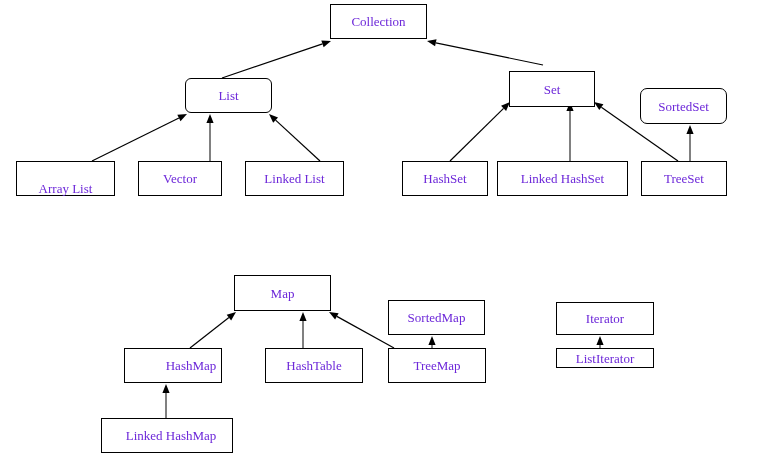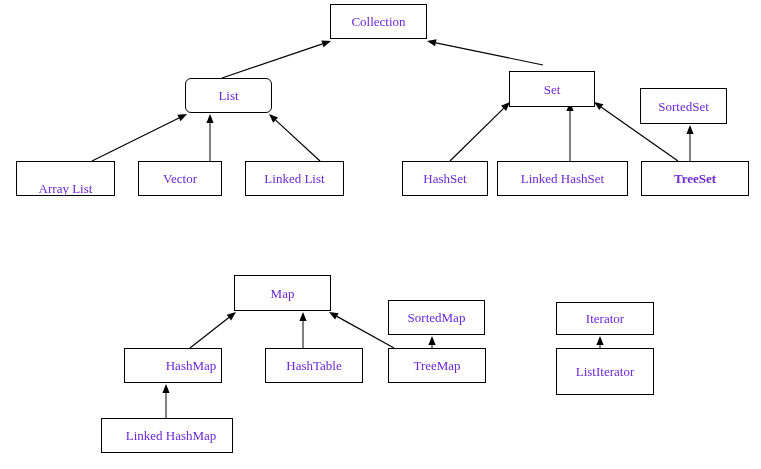--- a/index.html
+++ b/index.html
@@ -108,59 +108,59 @@
   <div id="node-layer">
       <div class="node-box" style="left: 330px; top: 4px; width: 97px; height: 35px; border-color: rgb(0, 0, 0); background: rgb(255, 255, 255);">
         <span>Collection</span>
       </div>
       <div class="node-box" style="left: 185px; top: 78px; width: 87px; height: 35px; border-color: rgb(0, 0, 0); background: rgb(255, 255, 255); border-radius: 6px;">
         <span>List</span>
       </div>
       <div class="node-box" style="left: 509px; top: 65px; width: 86px; height: 36px; border-color: rgb(0, 0, 0); background: rgb(255, 255, 255); margin-top: 6px;">
         <span>Set</span>
       </div>
-      <div class="node-box" style="left: 640px; top: 88px; width: 87px; height: 36px; border-color: rgb(0, 0, 0); background: rgb(255, 255, 255);">
+      <div class="node-box" style="left: 640px; top: 88px; width: 87px; height: 36px; border-color: rgb(0, 0, 0); background: rgb(255, 255, 255); border-radius: 7px;">
         <span>SortedSet</span>
       </div>
       <div class="node-box" style="left: 16px; top: 161px; width: 99px; height: 35px; border-color: rgb(0, 0, 0); background: rgb(255, 255, 255); align-items: flex-end;">
         <span>Array List</span>
       </div>
       <div class="node-box" style="left: 138px; top: 161px; width: 84px; height: 35px; border-color: rgb(0, 0, 0); background: rgb(255, 255, 255);">
         <span>Vector</span>
       </div>
       <div class="node-box" style="left: 245px; top: 161px; width: 99px; height: 35px; border-color: rgb(0, 0, 0); background: rgb(255, 255, 255);">
         <span>Linked List</span>
       </div>
       <div class="node-box" style="left: 402px; top: 161px; width: 86px; height: 35px; border-color: rgb(0, 0, 0); background: rgb(255, 255, 255);">
         <span>HashSet</span>
       </div>
       <div class="node-box" style="left: 497px; top: 161px; width: 131px; height: 35px; border-color: rgb(0, 0, 0); background: rgb(255, 255, 255);">
         <span>Linked HashSet</span>
       </div>
-      <div class="node-box" style="left: 641px; top: 161px; width: 108px; height: 35px; border-color: rgb(0, 0, 0); background: rgb(255, 255, 255); font-weight: bold;">
+      <div class="node-box" style="left: 641px; top: 161px; width: 86px; height: 35px; border-color: rgb(0, 0, 0); background: rgb(255, 255, 255);">
         <span>TreeSet</span>
       </div>
       <div class="node-box" style="left: 234px; top: 275px; width: 97px; height: 36px; border-color: rgb(0, 0, 0); background: rgb(255, 255, 255);">
         <span>Map</span>
       </div>
       <div class="node-box" style="left: 388px; top: 300px; width: 97px; height: 35px; border-color: rgb(0, 0, 0); background: rgb(255, 255, 255);">
         <span>SortedMap</span>
       </div>
       <div class="node-box" style="left: 556px; top: 302px; width: 98px; height: 33px; border-color: rgb(0, 0, 0); background: rgb(255, 255, 255);">
         <span>Iterator</span>
       </div>
       <div class="node-box" style="left: 124px; top: 348px; width: 98px; height: 35px; border-color: rgb(0, 0, 0); background: rgb(255, 255, 255); padding-left: 36px;">
         <span>HashMap</span>
       </div>
       <div class="node-box" style="left: 257px; top: 348px; width: 98px; height: 35px; border-color: rgb(0, 0, 0); background: rgb(255, 255, 255); margin-left: 8px;">
         <span>HashTable</span>
       </div>
       <div class="node-box" style="left: 388px; top: 348px; width: 98px; height: 35px; border-color: rgb(0, 0, 0); background: rgb(255, 255, 255);">
         <span>TreeMap</span>
       </div>
-      <div class="node-box" style="left: 556px; top: 348px; width: 98px; height: 47px; border-color: rgb(0, 0, 0); background: rgb(255, 255, 255);">
+      <div class="node-box" style="left: 556px; top: 348px; width: 98px; height: 20px; border-color: rgb(0, 0, 0); background: rgb(255, 255, 255);">
         <span>ListIterator</span>
       </div>
       <div class="node-box" style="left: 101px; top: 418px; width: 132px; height: 35px; border-color: rgb(0, 0, 0); background: rgb(255, 255, 255); padding-left: 8px;">
         <span>Linked HashMap</span>
       </div>
     </div>
 </div>
 
 </body></html>

